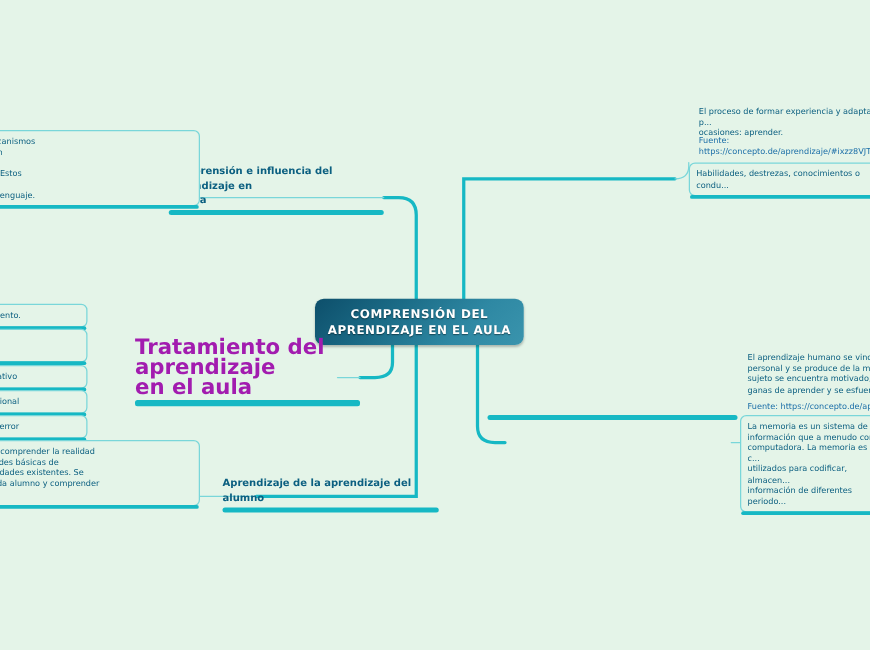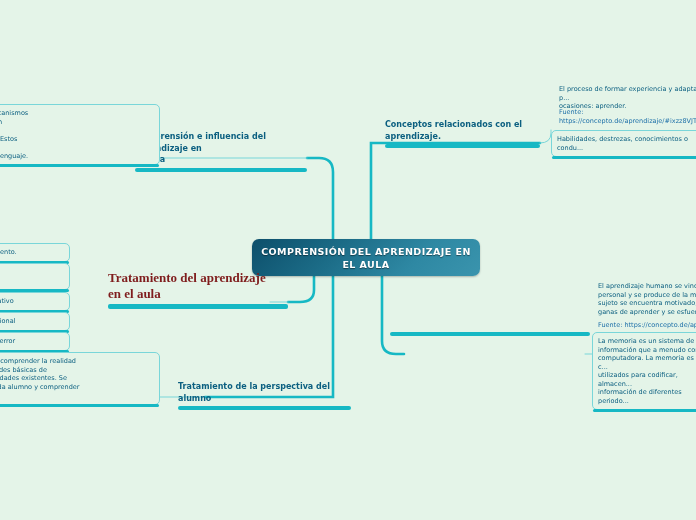--- a/index.html
+++ b/index.html
@@ -10,21 +10,21 @@
     overflow:hidden;
     position:relative;
   }
   #canvas{position:absolute;left:0;top:0;width:696px;height:520px;overflow:hidden;}
   svg.links{position:absolute;left:0;top:0;width:696px;height:520px;pointer-events:none;}
 
   
   .central{
     position:absolute;
     left:252px;top:239px;
-    width:228px;height:37px;
+    width:167px;height:37px;
     border-radius:7px;
     background:linear-gradient(135deg,#0d4f6b 0%,#1b6b86 35%,#2e88a3 70%,#3a94ad 100%);
     box-shadow:0 1px 2px rgba(0,0,0,.25);
     display:flex;align-items:center;justify-content:center;
     text-align:center;
     color:#ffffff;
     font-size:9.5px;font-weight:bold;letter-spacing:.45px;
     line-height:13px;
     text-shadow:0 1px 1px rgba(0,0,0,.45);
     padding:0 8px;
@@ -39,21 +39,21 @@
     line-height:11.5px;
     white-space:pre-line;
   }
   .branch .bar{
     height:4px;
     background:#16b8c4;
     border-radius:2px;
     margin-top:2px;
   }
   .branch.small .blabel{font-size:8px;}
-  .branch.big .blabel{font-size:13px;line-height:16px;color:#7f1d1d;font-family:Liberation Serif, serif;}
+  .branch.big .blabel{font-size:17px;line-height:16px;color:#a21caf;}
   .branch.big .bar{height:5px;}
 
   
   .leaf{
     position:absolute;
     background:#e4f4e8;
     border:1px solid #79d6d9;
     border-radius:5px;
     box-sizing:border-box;
   }
@@ -126,24 +126,20 @@
   <div class="leaf" style="left:-98px;top:104px;width:258px;">
     <span class="ltext">...os, "son estructuras o mecanismos
 ...1995: 14) que se ponen en
 
 ...serva, lee, escucha, mira. Estos
 
 ..., pensamiento, memoria, lenguaje.</span>
     <div class="lbar"></div>
   </div>
 
-  <div class="branch small" style="left:385px;top:119px;width:155px;">
-    <div class="blabel">Conceptos relacionados con el aprendizaje.</div>
-    <div class="bar"></div>
-  </div>
 
   <div class="note" style="left:559px;top:85px;width:150px;">El proceso de formar experiencia y adaptarla p...
 ocasiones: aprender.</div>
 
   <div class="note blue" style="left:559px;top:108px;width:150px;">Fuente:
 https://concepto.de/aprendizaje/#ixzz8VJTD3...</div>
 
   <div class="leaf" style="left:551px;top:130px;width:165px;">
     <span class="ltext">Habilidades, destrezas, conocimientos o condu...</span>
     <div class="lbar"></div>
@@ -175,21 +171,21 @@
     <span class="ltext">...prendizaje observacional</span>
     <div class="lbar"></div>
   </div>
 
   <div class="leaf" style="left:-78px;top:332px;width:148px;">
     <span class="ltext">...dizaje por ensayo y error</span>
     <div class="lbar"></div>
   </div>
 
   <div class="branch small" style="left:178px;top:381px;width:173px;">
-    <div class="blabel">Tratamiento de la perspectiva del alumno</div>
+    <div class="blabel">Aprendizaje de la aprendizaje del alumno</div>
     <div class="bar"></div>
   </div>
 
   <div class="leaf" style="left:-88px;top:352px;width:248px;">
     <span class="ltext">...ue los maestros deben comprender la realidad
 ...o, apoyar sus necesidades básicas de
 ...aje así como las capacidades existentes. Se
 ...entonces conocer a cada alumno y comprender
 ...o de aprendizaje.</span>
     <div class="lbar"></div>

